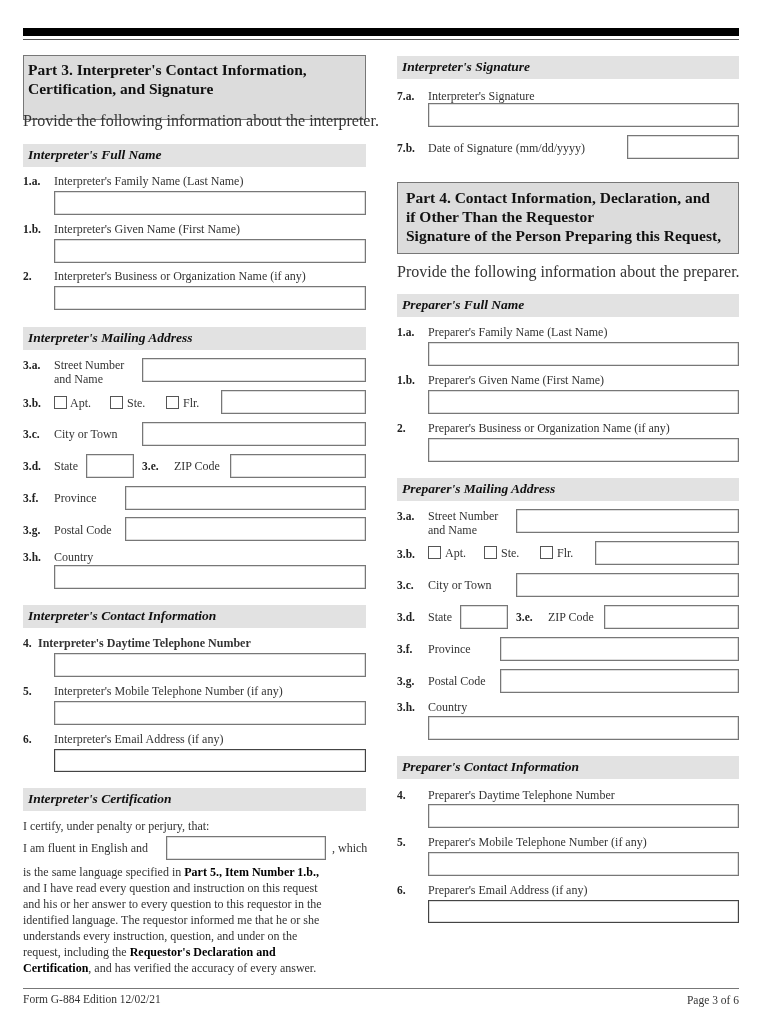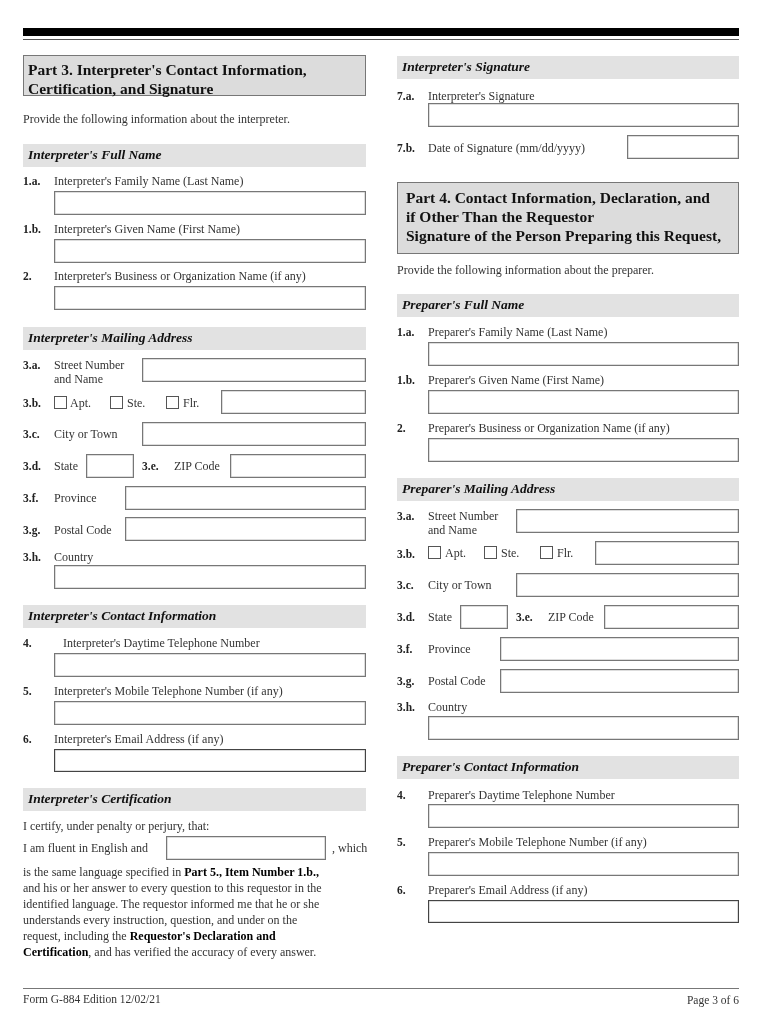--- a/index.html
+++ b/index.html
@@ -2,37 +2,37 @@
 <html><head>
 <meta charset="utf-8">
 <style>
   html,body{margin:0;padding:0;background:#fff;}
   body{width:769px;height:1024px;position:relative;overflow:hidden;font-family:"Liberation Serif","DejaVu Serif",serif;color:#222;}
   .abs{position:absolute;}
   .topbar{left:23px;top:28px;width:716px;height:8px;background:#000;}
   .topline{left:23px;top:39px;width:716px;height:1px;background:#555;}
   .part-hdr{background:#dcdcdc;border:1px solid #777;box-sizing:border-box;font-weight:bold;font-size:15.5px;line-height:19px;padding:4px 4px;color:#111;}
   .sec-hdr{background:#e2e2e2;font-weight:bold;font-style:italic;font-size:13.5px;line-height:22px;padding-left:5px;box-sizing:border-box;color:#111;height:23px;}
-  .intro{font-size:12px;color:#333;}
+  .intro{font-size:16px;color:#333;}
   .num{font-weight:bold;font-size:11.5px;color:#222;}
   .lbl{font-size:12px;color:#333;line-height:14px;}
   .box{border:1px solid #777;box-sizing:border-box;background:#fff;box-shadow:inset 0 0 0 0.5px #bbb;}
   .chk{width:13px;height:13px;border:1px solid #555;box-sizing:border-box;background:#fff;}
   .para{font-size:12px;line-height:16px;color:#333;}
   .para b{color:#000000;}
   .footline{left:23px;top:988px;width:716px;height:1px;background:#777;}
   .foot{font-size:11.5px;color:#333;}
 </style>
 </head>
 <body>
 
 <div class="abs topbar"></div>
 <div class="abs topline"></div>
 
-<div class="abs part-hdr" style="left:23px;top:55px;width:343px;height:41px;">
+<div class="abs part-hdr" style="left:23px;top:55px;width:343px;height:65px;">
   <div>Part 3.  Interpreter's Contact Information,</div>
   <div>Certification, and Signature</div>
 </div>
 <div class="abs intro" style="left:23px;top:112px;">Provide the following information about the interpreter.</div>
 
 <div class="abs sec-hdr" style="left:23px;top:144px;width:343px;">Interpreter's Full Name</div>
 
 <div class="abs num" style="left:23px;top:175px;">1.a.</div>
 <div class="abs lbl" style="left:54px;top:174px;">Interpreter's Family Name (Last Name)</div>
 <div class="abs box" style="left:54px;top:191px;width:312px;height:24px;"></div>
@@ -82,39 +82,40 @@
 <div class="abs lbl" style="left:54px;top:523px;">Postal Code</div>
 <div class="abs box" style="left:125px;top:517px;width:241px;height:24px;"></div>
 
 <div class="abs num" style="left:23px;top:551px;">3.h.</div>
 <div class="abs lbl" style="left:54px;top:550px;">Country</div>
 <div class="abs box" style="left:54px;top:565px;width:312px;height:24px;"></div>
 
 <div class="abs sec-hdr" style="left:23px;top:605px;width:343px;">Interpreter's Contact Information</div>
 
 <div class="abs num" style="left:23px;top:637px;">4.</div>
-<div class="abs lbl" style="left:63px;top:636px;">Interpreter's Daytime Telephone Number</div>
+<div class="abs lbl" style="left:38px;top:636px;font-weight:bold;">Interpreter's Daytime Telephone Number</div>
 <div class="abs box" style="left:54px;top:653px;width:312px;height:24px;"></div>
 
 <div class="abs num" style="left:23px;top:685px;">5.</div>
 <div class="abs lbl" style="left:54px;top:684px;">Interpreter's Mobile Telephone Number (if any)</div>
 <div class="abs box" style="left:54px;top:701px;width:312px;height:24px;"></div>
 
 <div class="abs num" style="left:23px;top:733px;">6.</div>
 <div class="abs lbl" style="left:54px;top:732px;">Interpreter's Email Address (if any)</div>
 <div class="abs box" style="left:54px;top:749px;width:312px;height:23px;border-color:#444;"></div>
 
 <div class="abs sec-hdr" style="left:23px;top:788px;width:343px;">Interpreter's Certification</div>
 <div class="abs para" style="left:23px;top:818px;">I certify, under penalty or perjury, that:</div>
 <div class="abs para" style="left:23px;top:840px;">I am fluent in English and</div>
 <div class="abs box" style="left:166px;top:836px;width:160px;height:24px;"></div>
 <div class="abs para" style="left:326px;top:840px;padding-left:6px;">, which</div>
 
 <div class="abs para" style="left:23px;top:864px;width:345px;">
   <div><span>is the same language specified in </span><b>Part 5., Item Number 1.b.,</b></div>
+  <div>and I have read every question and instruction on this request</div>
   <div>and his or her answer to every question to this requestor in the</div>
   <div>identified language.  The requestor informed me that he or she</div>
   <div>understands every instruction, question, and under on the</div>
   <div><span>request, including the </span><b>Requestor's Declaration and</b></div>
   <div><b>Certification</b><span>, and has verified the accuracy of every answer.</span></div>
 </div>
 
 <div class="abs sec-hdr" style="left:397px;top:56px;width:342px;">Interpreter's Signature</div>
 
 <div class="abs num" style="left:397px;top:90px;">7.a.</div>

